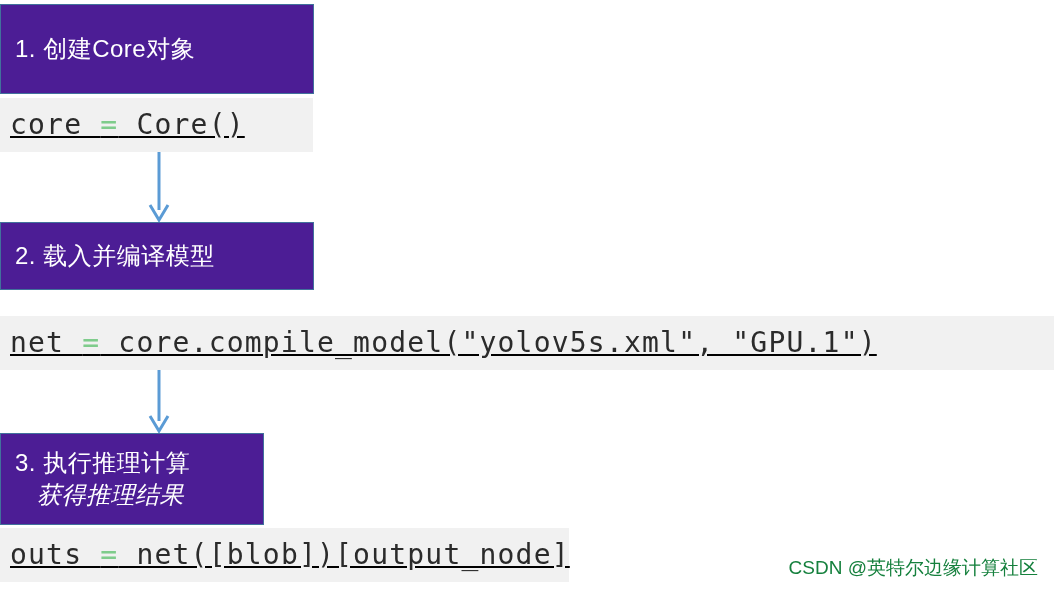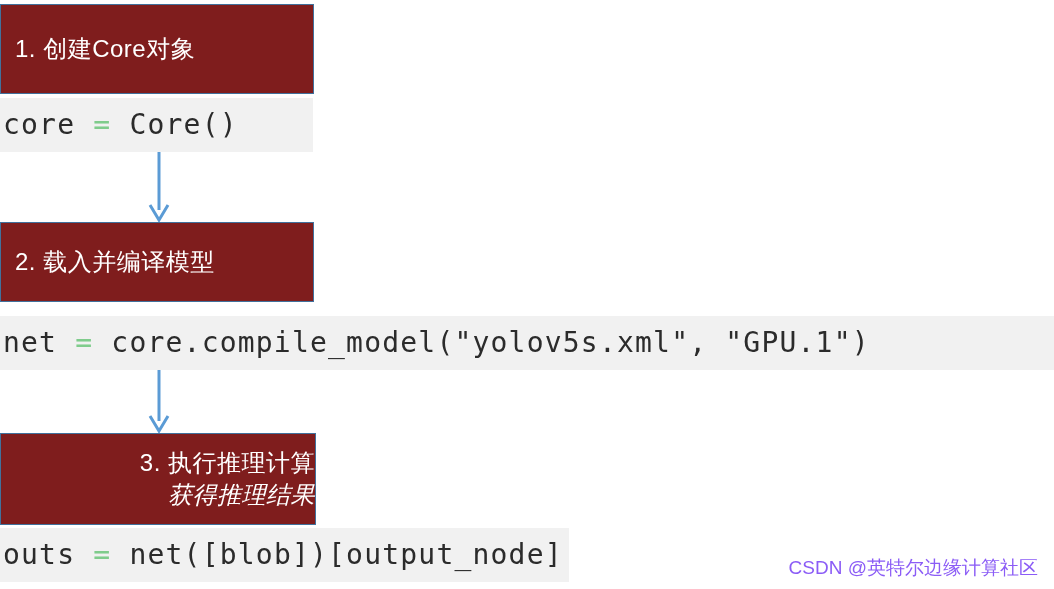--- a/index.html
+++ b/index.html
@@ -16,21 +16,21 @@
   }
   .canvas {
     position: relative;
     width: 1054px;
     height: 589px;
   }
 
   
   .step-box {
     position: absolute;
-    background: #7f1d1d;
+    background: #4c1d95;
     border: 1px solid #41719c;
     box-sizing: border-box;
     color: #ffffff;
     display: flex;
     flex-direction: column;
     justify-content: center;
     padding-left: 14px;
   }
   .step-label {
     font-size: 24px;
@@ -38,33 +38,34 @@
     color: #ffffff;
     white-space: pre;
     letter-spacing: 0.5px;
   }
   .step-label.indent {
     padding-left: 22px;
     font-style: italic;
   }
 
   #box1 { left: 0px;  top: 4px;   width: 314px; height: 90px; }
-  #box2 { left: 0px;  top: 222px; width: 314px; height: 80px; }
-  #box3 { left: 0px;  top: 433px; width: 316px; height: 92px; align-items: flex-end; }
+  #box2 { left: 0px;  top: 222px; width: 314px; height: 68px; }
+  #box3 { left: 0px;  top: 433px; width: 264px; height: 92px; }
 
   
   .code-block {
     position: absolute;
     background: #f1f1f1;
     display: flex;
     align-items: center;
-    padding-left: 3px;
+    padding-left: 10px;
     box-sizing: border-box;
     font-family: "DejaVu Sans Mono", "Liberation Mono", monospace;
     white-space: pre;
+    text-decoration: underline;
   }
   .code-text {
     font-size: 28px;
     line-height: 34px;
     color: #2b2b2b;
     letter-spacing: 1.2px;
   }
   .code-text .op { color: #7fcc8c; }
 
   #code1 { left: 0px; top: 98px;  width: 313px;  height: 54px; }
@@ -78,21 +79,21 @@
   }
   #arrow1 { left: 146px; top: 152px; height: 70px; }
   #arrow2 { left: 146px; top: 370px; height: 63px; }
 
   
   .watermark {
     position: absolute;
     right: 16px;
     bottom: 8px;
     font-size: 19px;
-    color: #8b5cf6;
+    color: #15803d;
     font-family: "Liberation Sans", sans-serif;
     white-space: pre;
     user-select: none;
   }
 </style>
 </head>
 <body>
 
 <div class="canvas">
 

